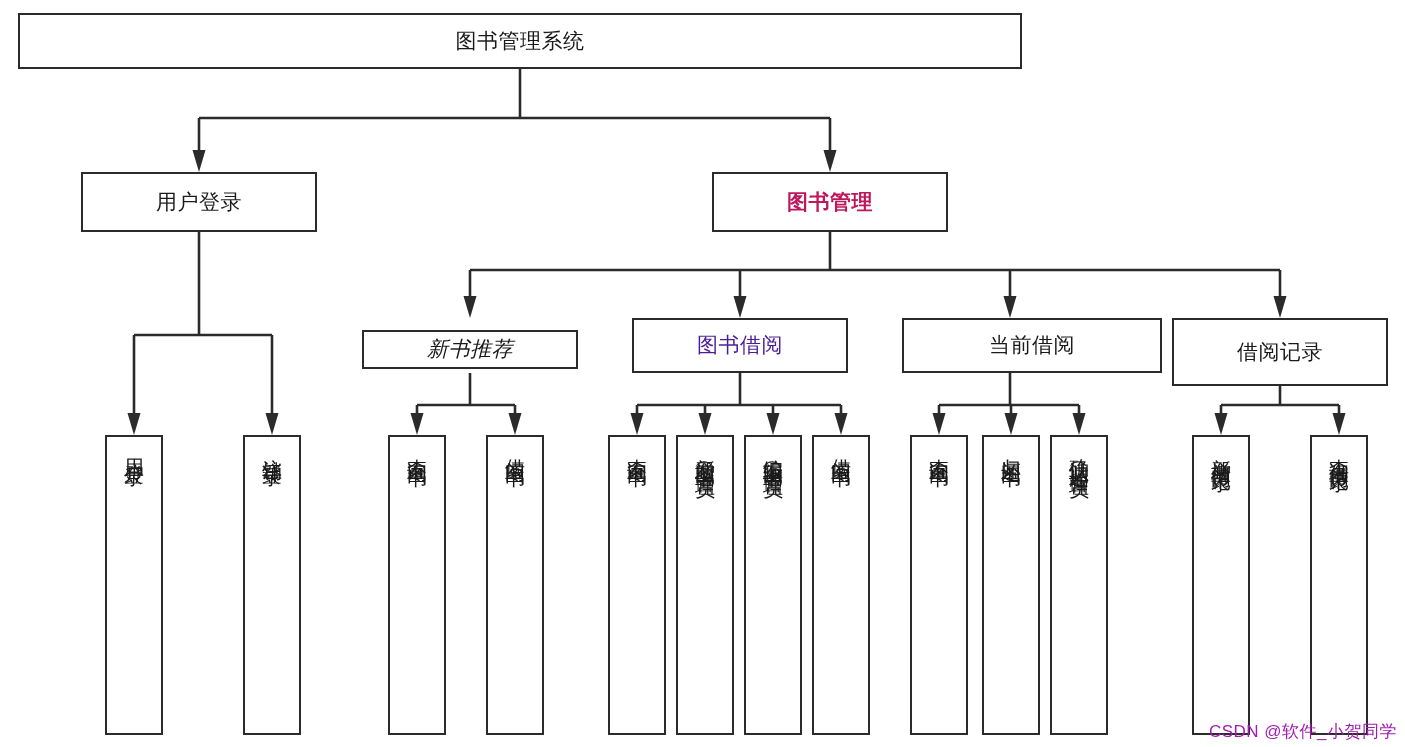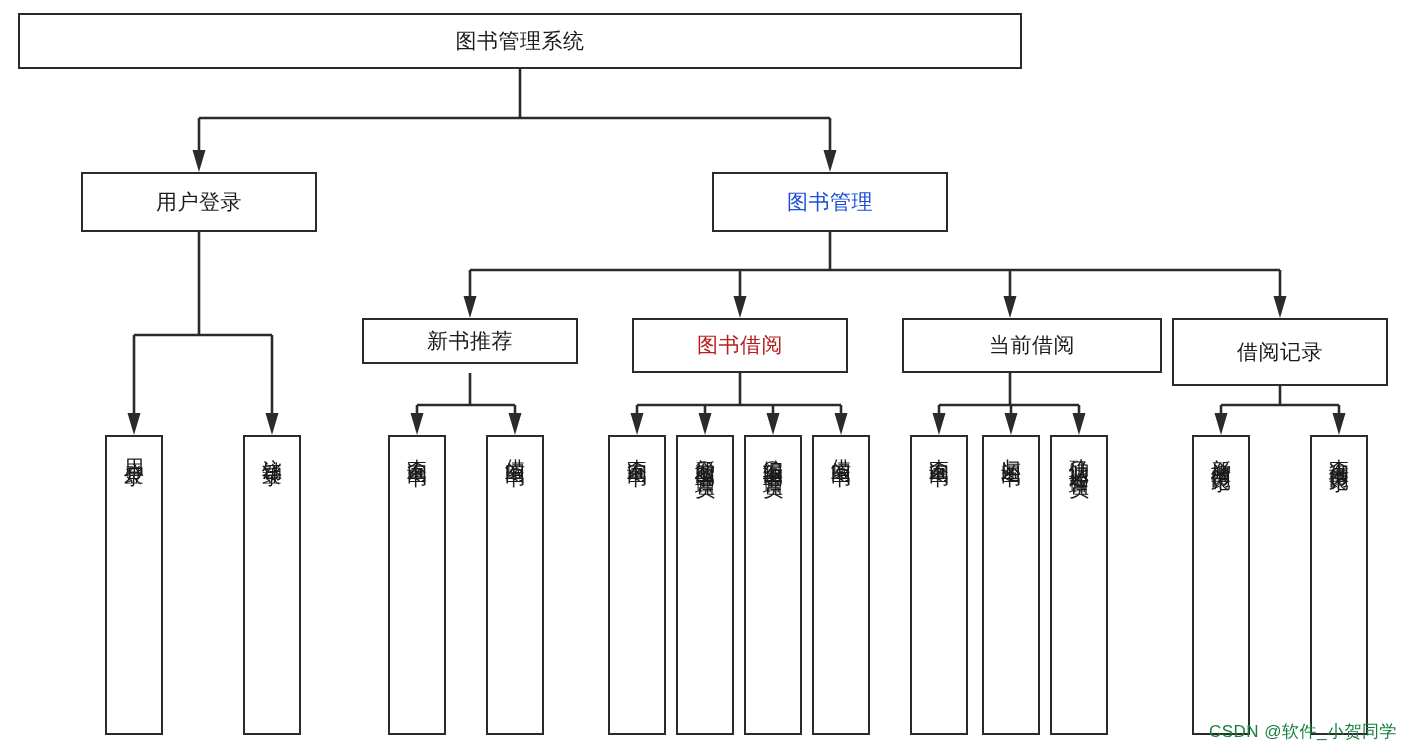--- a/index.html
+++ b/index.html
@@ -59,21 +59,21 @@
     writing-mode: vertical-rl;
     text-orientation: upright;
     letter-spacing: 3px;
     line-height: 1.05;
   }
   .watermark {
     position: absolute;
     right: 8px;
     bottom: 4px;
     font-size: 17px;
-    color: #15803d;
+    color: #a21caf;
     white-space: nowrap;
     letter-spacing: 0.5px;
   }
 </style>
 </head>
 <body>
 
 <div id="diagram-root">
   <svg id="connectors" viewBox="0 0 1405 747">
       <line x1="520" y1="69" x2="520" y2="118" stroke="#2b2b2b" stroke-width="2.6"></line>
@@ -130,27 +130,27 @@
       <polygon points="1332.5,413 1345.5,413 1339,435" fill="#2b2b2b"></polygon>
     </svg>
   <div id="nodes-layer">
       <div class="node horizontal" style="left: 18px; top: 13px; width: 1004px; height: 56px; border-color: rgb(43, 43, 43); background: rgb(255, 255, 255);">
         <span class="node-label" style="color: rgb(26, 26, 26);">图书管理系统</span>
       </div>
       <div class="node horizontal" style="left: 81px; top: 172px; width: 236px; height: 60px; border-color: rgb(43, 43, 43); background: rgb(255, 255, 255);">
         <span class="node-label" style="color: rgb(26, 26, 26);">用户登录</span>
       </div>
       <div class="node horizontal" style="left: 712px; top: 172px; width: 236px; height: 60px; border-color: rgb(43, 43, 43); background: rgb(255, 255, 255);">
-        <span class="node-label" style="color: #1d4ed8;">图书管理</span>
+        <span class="node-label" style="color: #be185d; font-weight: bold;">图书管理</span>
       </div>
-      <div class="node horizontal" style="left: 362px; top: 318px; width: 216px; height: 46px; border-color: rgb(43, 43, 43); background: rgb(255, 255, 255);">
+      <div class="node horizontal" style="left: 362px; top: 330px; width: 216px; height: 39px; border-color: rgb(43, 43, 43); background: rgb(255, 255, 255); font-style: italic;">
         <span class="node-label" style="color: rgb(26, 26, 26);">新书推荐</span>
       </div>
       <div class="node horizontal" style="left: 632px; top: 318px; width: 216px; height: 55px; border-color: rgb(43, 43, 43); background: rgb(255, 255, 255);">
-        <span class="node-label" style="color: #b91c1c;">图书借阅</span>
+        <span class="node-label" style="color: #4c1d95;">图书借阅</span>
       </div>
       <div class="node horizontal" style="left: 902px; top: 318px; width: 260px; height: 55px; border-color: rgb(43, 43, 43); background: rgb(255, 255, 255);">
         <span class="node-label" style="color: rgb(26, 26, 26);">当前借阅</span>
       </div>
       <div class="node horizontal" style="left: 1172px; top: 318px; width: 216px; height: 68px; border-color: rgb(43, 43, 43); background: rgb(255, 255, 255);">
         <span class="node-label" style="color: rgb(26, 26, 26);">借阅记录</span>
       </div>
       <div class="node vertical" style="left: 105px; top: 435px; width: 58px; height: 300px; border-color: rgb(43, 43, 43); background: rgb(255, 255, 255);">
         <span class="node-label" style="color: rgb(26, 26, 26);">用户登录</span>
       </div>

